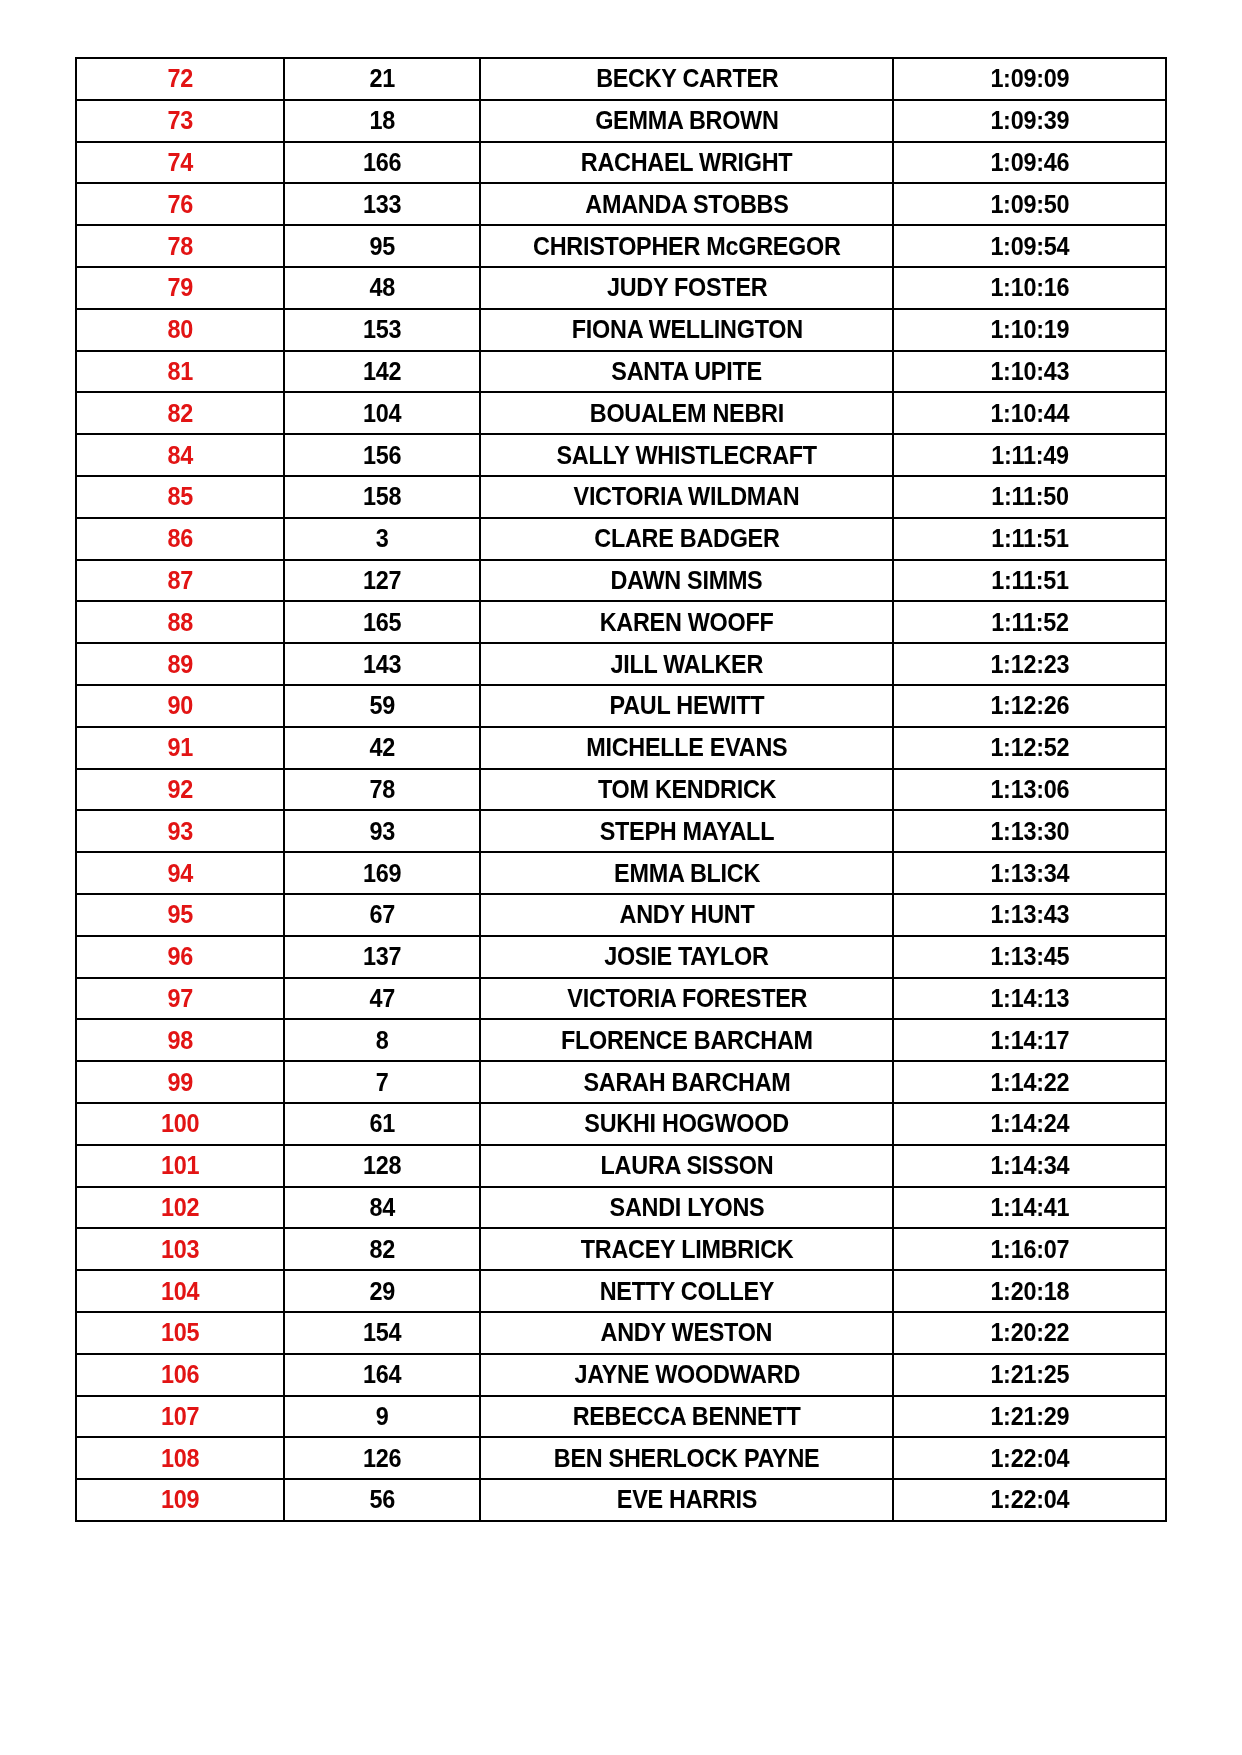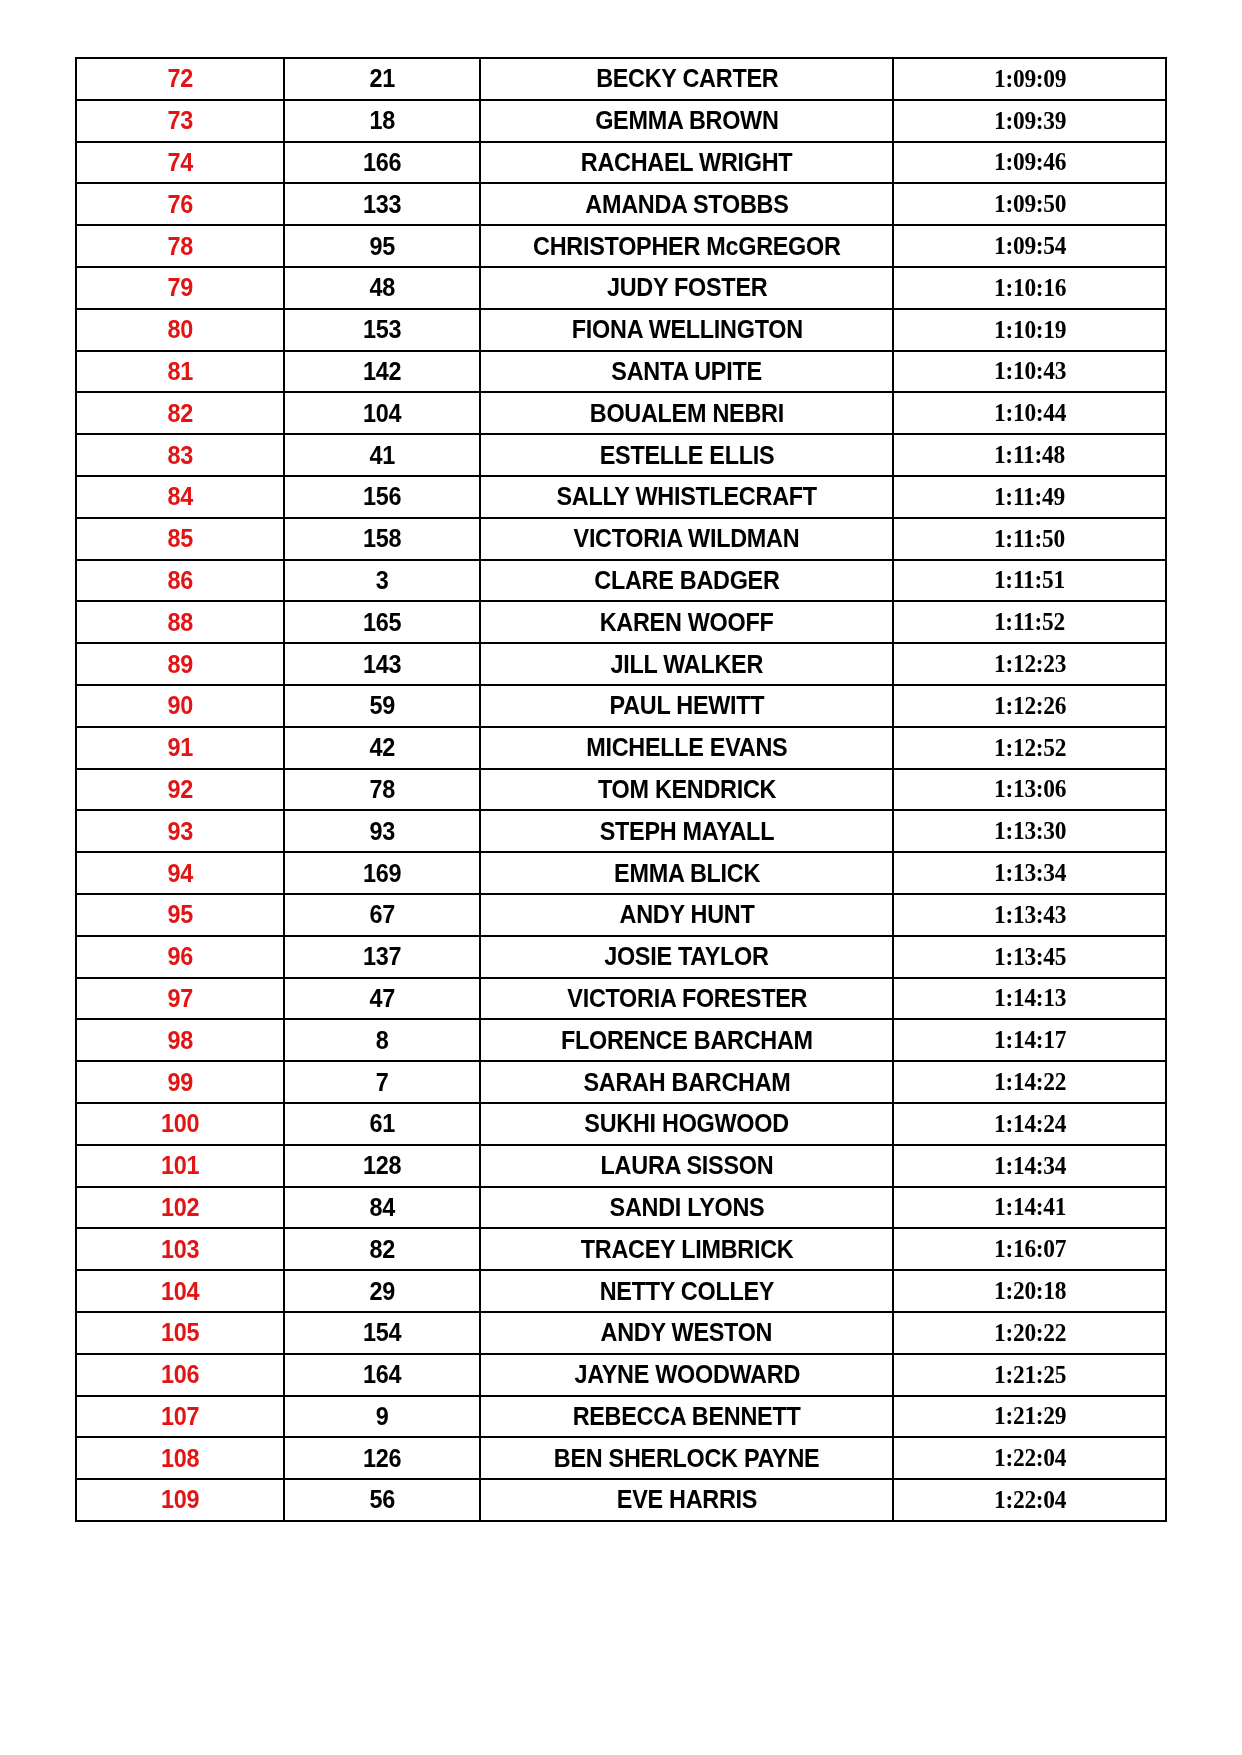--- a/index.html
+++ b/index.html
@@ -33,21 +33,21 @@
     font-weight: bold;
     font-size: 26px;
     color: #000000;
     padding: 0;
     overflow: hidden;
     white-space: nowrap;
   }
   td.col-pos  { width: 19%; }
   td.col-bib  { width: 18%; }
   td.col-name { width: 38%; }
-  td.col-time { width: 25%; font-family: Liberation Serif, serif; }
+  td.col-time { width: 25%; }
   td.col-pos .cell-text { color: var(--pos-color, #e21414); }
   .cell-text {
     display: inline-block;
     transform: scaleX(0.9);
     transform-origin: center;
     letter-spacing: -0.3px;
   }
 </style>
 </head>
 <body>
@@ -113,26 +113,20 @@
     <td class="col-time"><span class="cell-text">1:10:43</span></td>
   </tr>
 
   <tr>
     <td class="col-pos"><span class="cell-text">82</span></td>
     <td class="col-bib"><span class="cell-text">104</span></td>
     <td class="col-name"><span class="cell-text">BOUALEM NEBRI</span></td>
     <td class="col-time"><span class="cell-text">1:10:44</span></td>
   </tr>
 
-  <tr>
-    <td class="col-pos"><span class="cell-text">83</span></td>
-    <td class="col-bib"><span class="cell-text">41</span></td>
-    <td class="col-name"><span class="cell-text">ESTELLE ELLIS</span></td>
-    <td class="col-time"><span class="cell-text">1:11:48</span></td>
-  </tr>
 
   <tr>
     <td class="col-pos"><span class="cell-text">84</span></td>
     <td class="col-bib"><span class="cell-text">156</span></td>
     <td class="col-name"><span class="cell-text">SALLY WHISTLECRAFT</span></td>
     <td class="col-time"><span class="cell-text">1:11:49</span></td>
   </tr>
 
   <tr>
     <td class="col-pos"><span class="cell-text">85</span></td>
@@ -141,20 +135,26 @@
     <td class="col-time"><span class="cell-text">1:11:50</span></td>
   </tr>
 
   <tr>
     <td class="col-pos"><span class="cell-text">86</span></td>
     <td class="col-bib"><span class="cell-text">3</span></td>
     <td class="col-name"><span class="cell-text">CLARE BADGER</span></td>
     <td class="col-time"><span class="cell-text">1:11:51</span></td>
   </tr>
 
+  <tr>
+    <td class="col-pos"><span class="cell-text">87</span></td>
+    <td class="col-bib"><span class="cell-text">127</span></td>
+    <td class="col-name"><span class="cell-text">DAWN SIMMS</span></td>
+    <td class="col-time"><span class="cell-text">1:11:51</span></td>
+  </tr>
 
   <tr>
     <td class="col-pos"><span class="cell-text">88</span></td>
     <td class="col-bib"><span class="cell-text">165</span></td>
     <td class="col-name"><span class="cell-text">KAREN WOOFF</span></td>
     <td class="col-time"><span class="cell-text">1:11:52</span></td>
   </tr>
 
   <tr>
     <td class="col-pos"><span class="cell-text">89</span></td>

